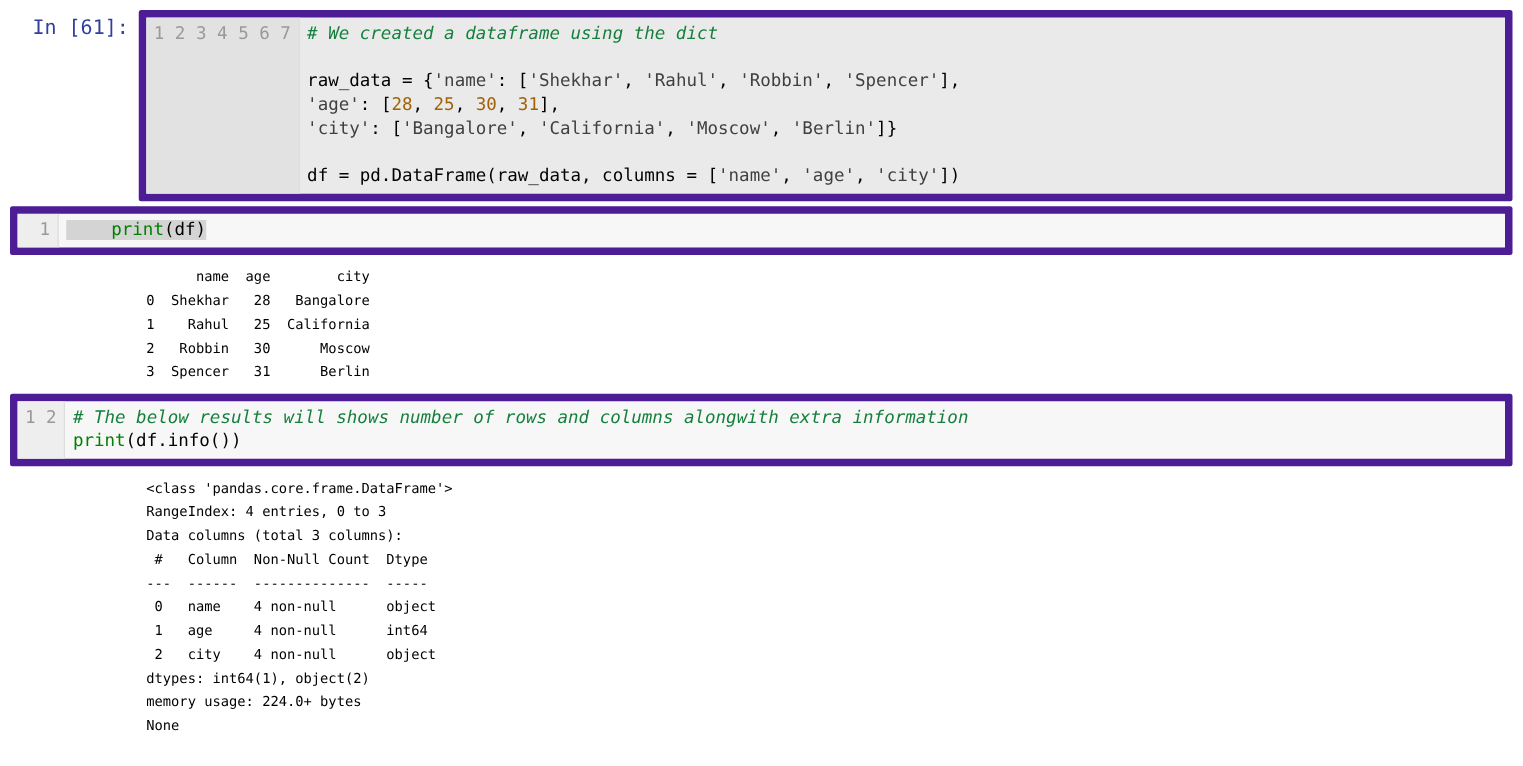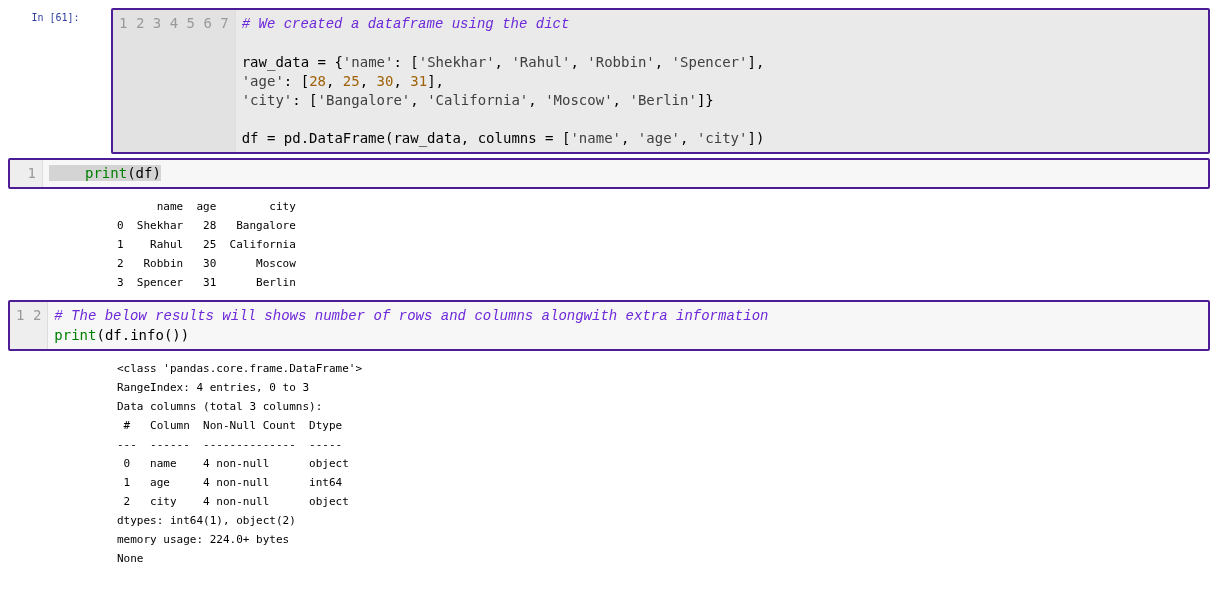--- a/index.html
+++ b/index.html
@@ -10,33 +10,33 @@
     background: #fff;
     color: #000;
   }
   .cell {
     display: flex;
     margin-bottom: 4px;
   }
   .prompt {
     width: 95px;
     min-width: 95px;
-    text-align: center;
+    text-align: right;
     padding: 4px 8px 4px 0;
     font-family: "DejaVu Sans Mono", Menlo, Consolas, monospace;
-    font-size: 10px;
+    font-size: 16px;
     color: #303F9F;
   }
   .prompt-empty { color: transparent; }
   .input-area {
     flex: 1;
     min-width: 0;
   }
   .code-box {
-    border: 2px solid #4c1d95;
+    border: 6px solid #4c1d95;
     border-radius: 2px;
     background: #f7f7f7;
     display: flex;
     overflow: hidden;
   }
   .code-box.selected { background: #eaeaea; }
   .gutter {
     background: #eeeeee;
     color: #999;
     text-align: right;
@@ -60,21 +60,21 @@
   }
   .output {
     flex: 1;
     padding: 4px 0 4px 6px;
     font-family: "DejaVu Sans Mono", Menlo, Consolas, monospace;
     font-size: 11px;
     line-height: 19px;
     white-space: pre;
   }
   
-  .c  { color: #6d28d9; font-style: italic; font-family: Liberation Mono, monospace; }   
+  .c  { color: #15803d; font-style: italic; }   
   .s  { color: #404040; }                        
   .n  { color: #000; }     
   .m  { color: #a16207; }                        
   .bi { color: #008000; }                   
   .sel-run { background: #d4d4d4; padding-left: 36px; }              
 </style>
 </head>
 <body>
 
 <div class="cell">

